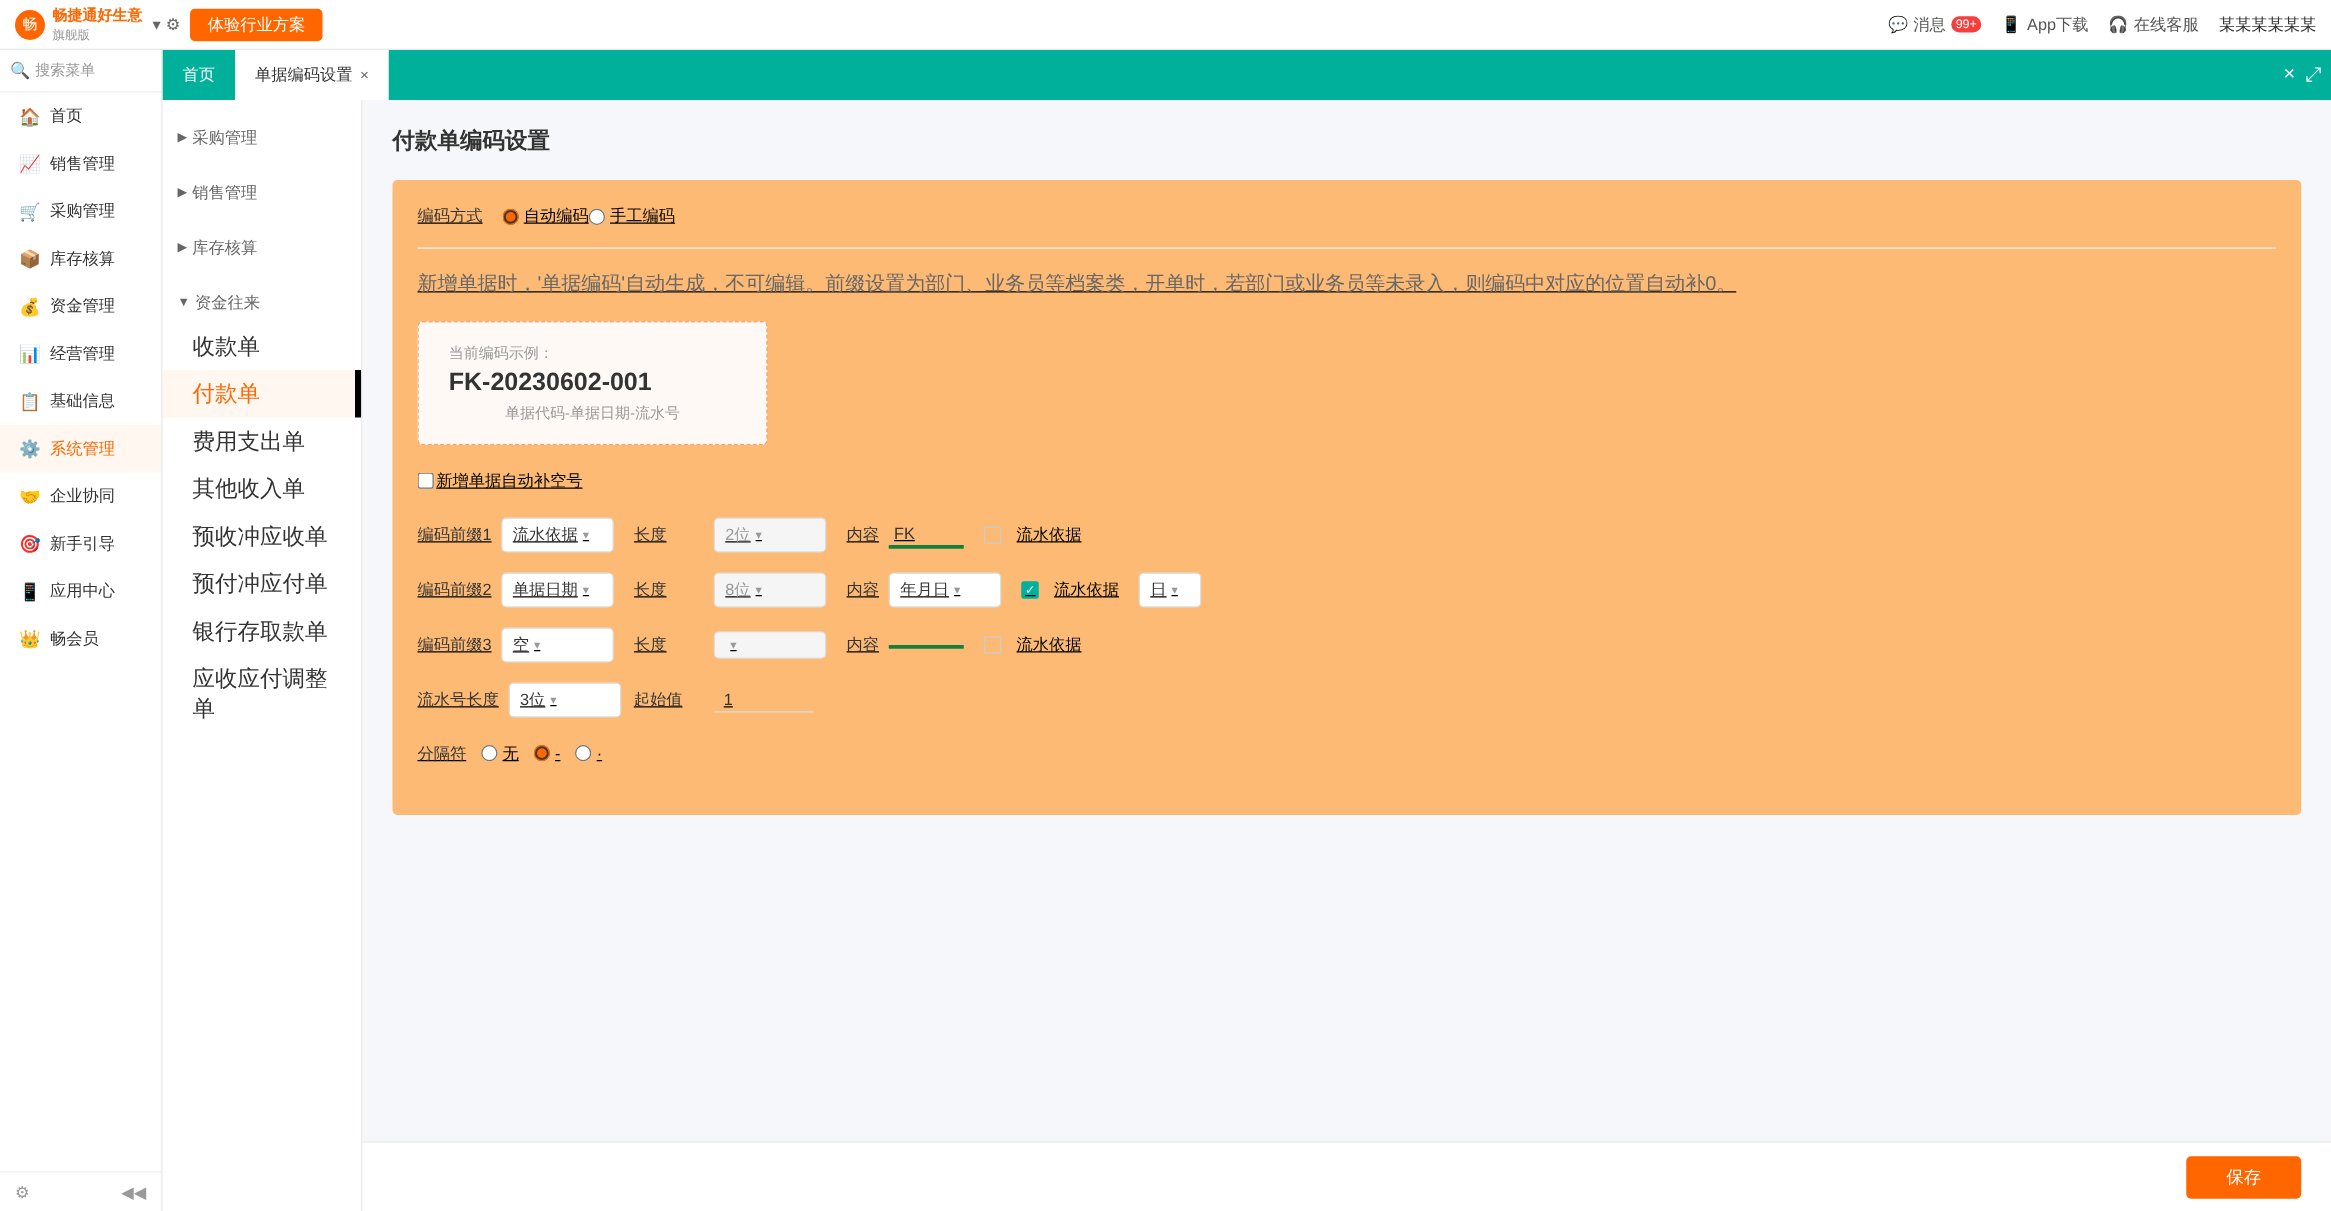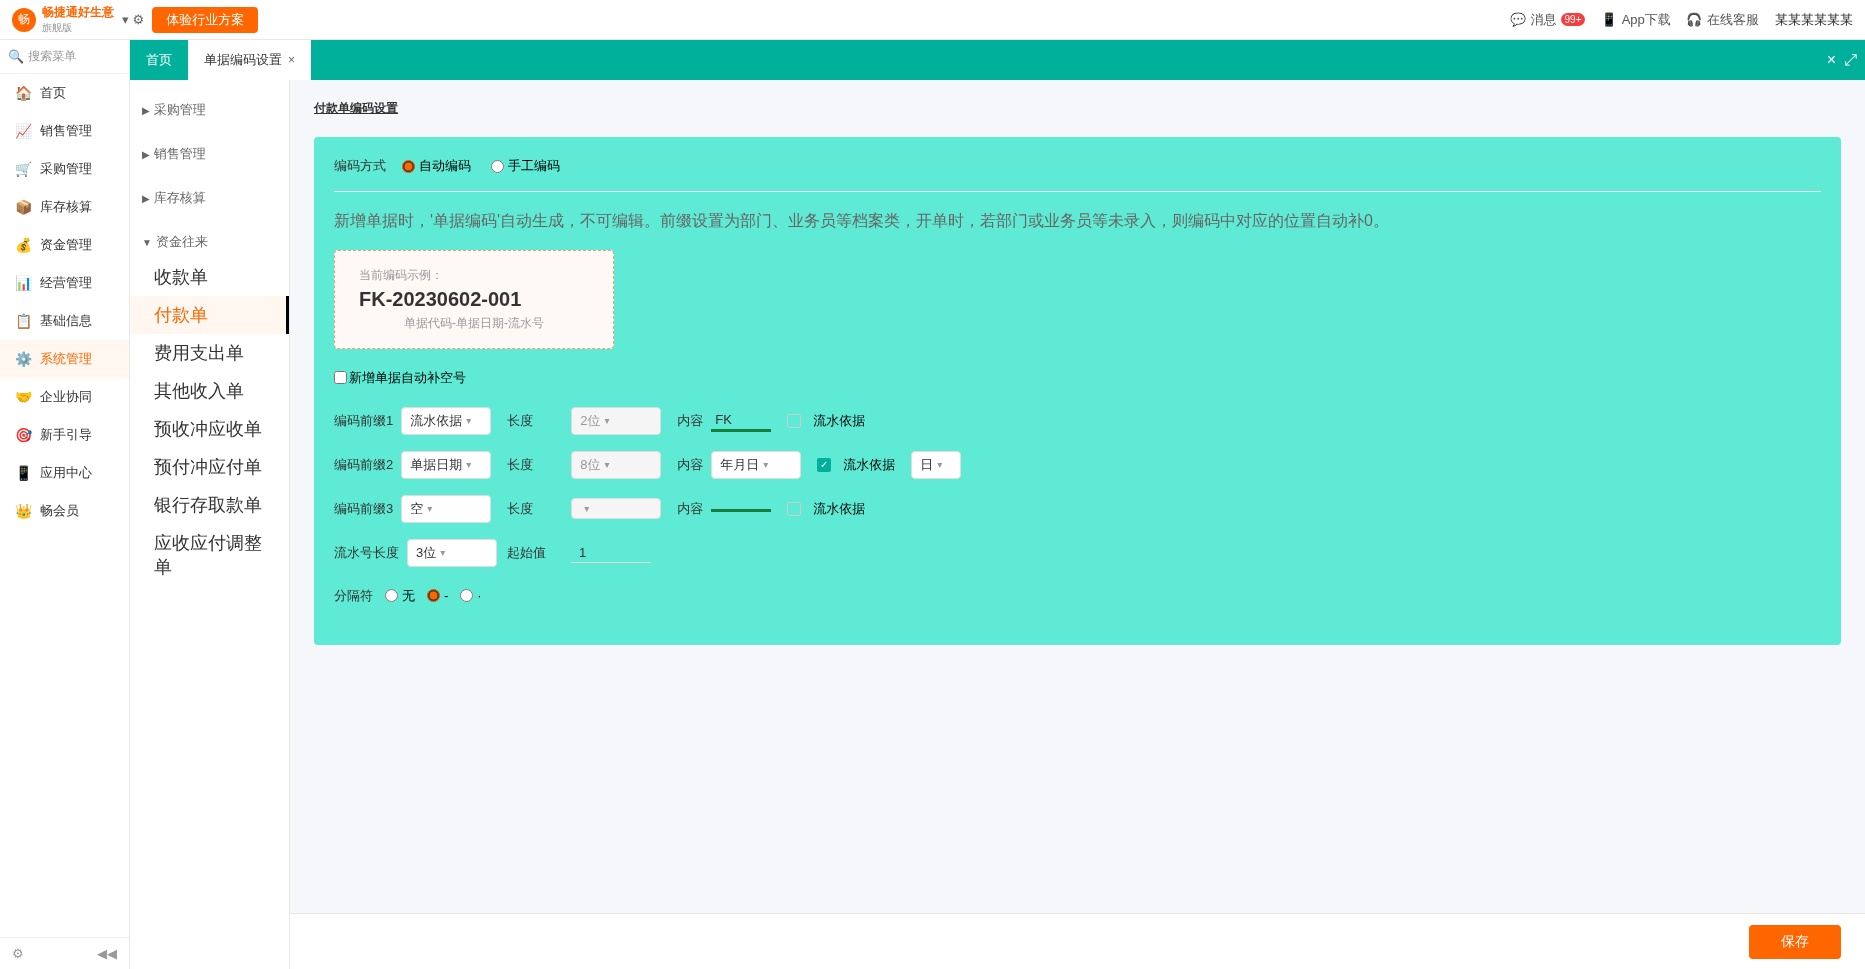--- a/index.html
+++ b/index.html
@@ -56,29 +56,29 @@
       flex-shrink: 0; overflow-y: auto; padding-top: 8px;
     }
     .sub-menu-group { padding: 6px 0; }
     .sub-menu-parent { display: flex; align-items: center; padding: 7px 12px; color: #666; cursor: pointer; gap: 4px; font-size: 13px; }
     .sub-menu-parent .chevron { font-size: 10px; }
     .sub-menu-child { padding: 7px 16px 7px 24px; color: #333; cursor: pointer; font-size: 18px; }
     .sub-menu-child.active { background: #fff7f0; color: #ff6600; border-right: 3px solid #ff6600; }
 
     
     .main-content { flex: 1; padding: 20px 24px; overflow-y: auto; background: #f5f7fa; }
-    .page-title { font-size: 12px; font-weight: bold; color: #333; margin-bottom: 20px; text-decoration: underline; }
-
-    
-    .card { background: #5eead4; border-radius: 4px; padding: 20px; }
+    .page-title { font-size: 18px; font-weight: bold; color: #333; margin-bottom: 20px; }
+
+    
+    .card { background: #fdba74; border-radius: 4px; padding: 20px; text-decoration: underline; }
 
     
     .encoding-method { display: flex; align-items: center; gap: 16px; margin-bottom: 16px; padding-bottom: 16px; border-bottom: 1px solid #f0f0f0; }
     .encoding-label { color: #333; }
-    .radio-group { display: flex; align-items: center; gap: 20px; }
+    .radio-group { display: flex; align-items: center; gap: 0; }
     .radio-item { display: flex; align-items: center; gap: 4px; cursor: pointer; }
     .radio-item input[type="radio"] { accent-color: #ff6600; cursor: pointer; }
 
     
     .info-text { color: #666; font-size: 16px; margin-bottom: 16px; line-height: 1.6; }
 
     
     .code-preview {
       border: 1px dashed #ff9966; background: #fff9f6; border-radius: 4px;
       padding: 16px 24px; display: inline-block; margin-bottom: 20px; min-width: 280px;
@@ -259,21 +259,21 @@
             <span class="chevron">▶</span>
             <span>库存核算</span>
           </div>
         </div>
         <div class="sub-menu-group">
           <div class="sub-menu-parent">
             <span class="chevron">▼</span>
             <span>资金往来</span>
           </div>
           <div class="sub-menu-child">收款单</div>
-          <div class="sub-menu-child active" style="background:#fff7f0;color:#ff6600;border-right:3px solid #000000;">付款单</div>
+          <div class="sub-menu-child active" style="background:#fff7f0;color:#ff6600;border-right:5px solid #000000;">付款单</div>
           <div class="sub-menu-child">费用支出单</div>
           <div class="sub-menu-child">其他收入单</div>
           <div class="sub-menu-child">预收冲应收单</div>
           <div class="sub-menu-child">预付冲应付单</div>
           <div class="sub-menu-child">银行存取款单</div>
           <div class="sub-menu-child">应收应付调整单</div>
         </div>
       </div>
 
       <div style="display:flex;flex-direction:column;flex:1;overflow:hidden;">

